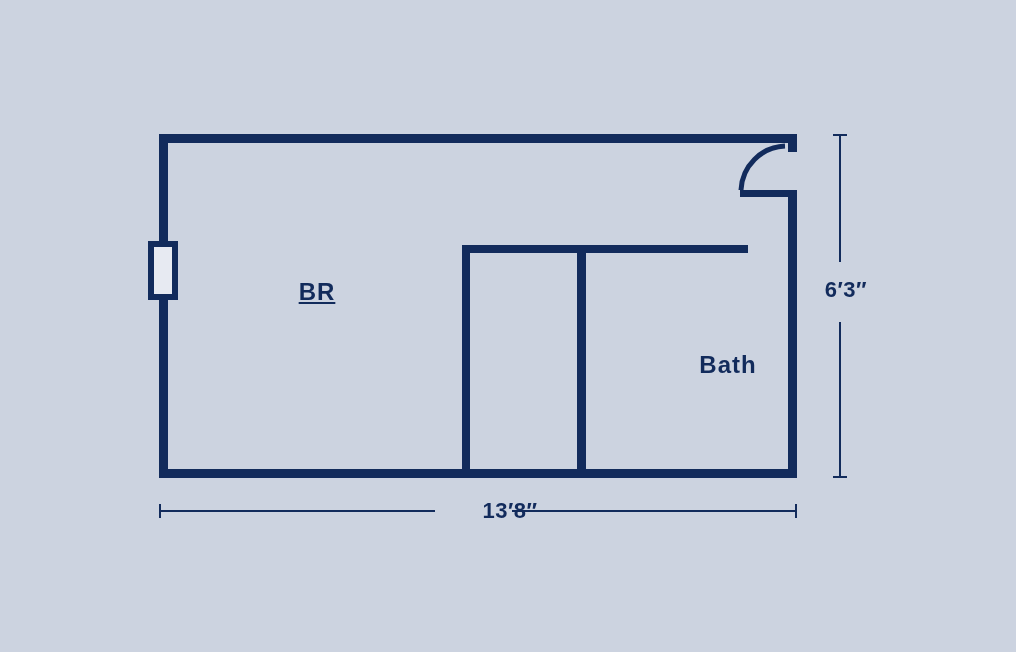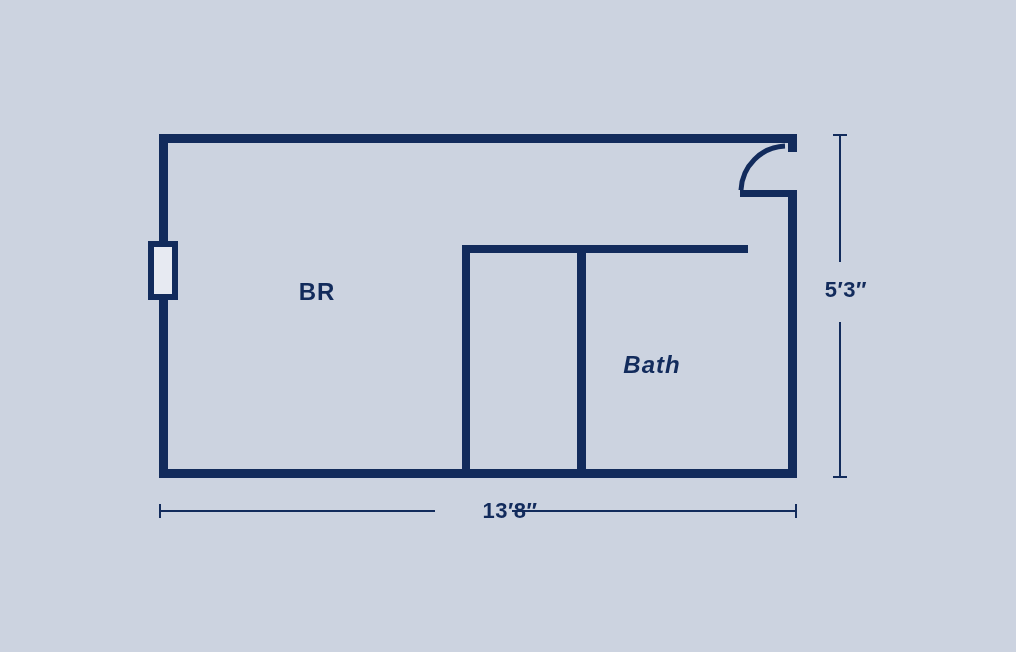--- a/index.html
+++ b/index.html
@@ -26,22 +26,22 @@
   .door-arc{position:absolute;left:0;top:0;pointer-events:none;color:var(--wall);}
   .room-label{
     position:absolute;
     transform:translate(-50%,-50%);
     color:var(--wall);
     font-size:24px;
     font-weight:600;
     letter-spacing:1px;
     white-space:nowrap;
   }
-  .room-label.bedroom{left:317px;top:292px;}
-  .room-label.bathroom{left:652px;top:365px;font-style:italic;}
+  .room-label.bedroom{left:317px;top:292px;text-decoration:underline;}
+  .room-label.bathroom{left:728px;top:365px;}
   .dim-seg{position:absolute;background:var(--wall);}
   .dim-tick{position:absolute;background:var(--wall);}
   .dim-label{
     position:absolute;
     transform:translate(-50%,-50%);
     color:var(--wall);
     font-size:22px;
     font-weight:600;
     letter-spacing:0.5px;
     white-space:nowrap;
@@ -77,15 +77,15 @@
   <div class="dim-seg" style="left:160px;top:510px;width:275px;height:2px;"></div>
   <div class="dim-seg" style="left:512px;top:510px;width:285px;height:2px;"></div>
   <div class="dim-tick" style="left:159px;top:504px;width:2px;height:14px;"></div>
   <div class="dim-tick" style="left:795px;top:504px;width:2px;height:14px;"></div>
   <div class="dim-label width">13′8″</div>
 
   <div class="dim-seg" style="left:839px;top:135px;width:2px;height:127px;"></div>
   <div class="dim-seg" style="left:839px;top:322px;width:2px;height:155px;"></div>
   <div class="dim-tick" style="left:833px;top:134px;width:14px;height:2px;"></div>
   <div class="dim-tick" style="left:833px;top:476px;width:14px;height:2px;"></div>
-  <div class="dim-label height">5′3″</div>
+  <div class="dim-label height">6′3″</div>
 
 </div>
 
 </body></html>

